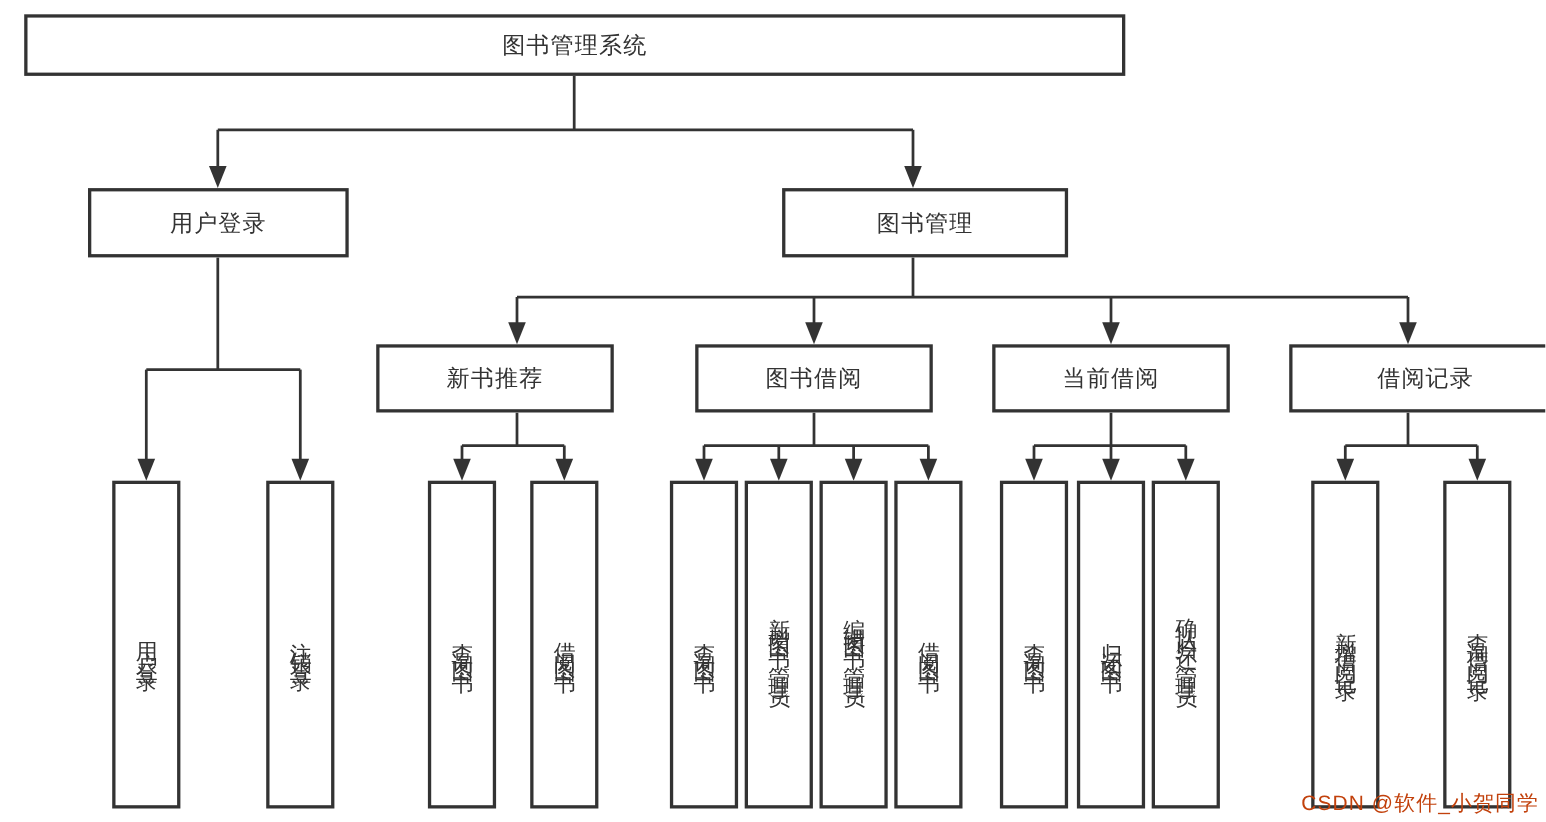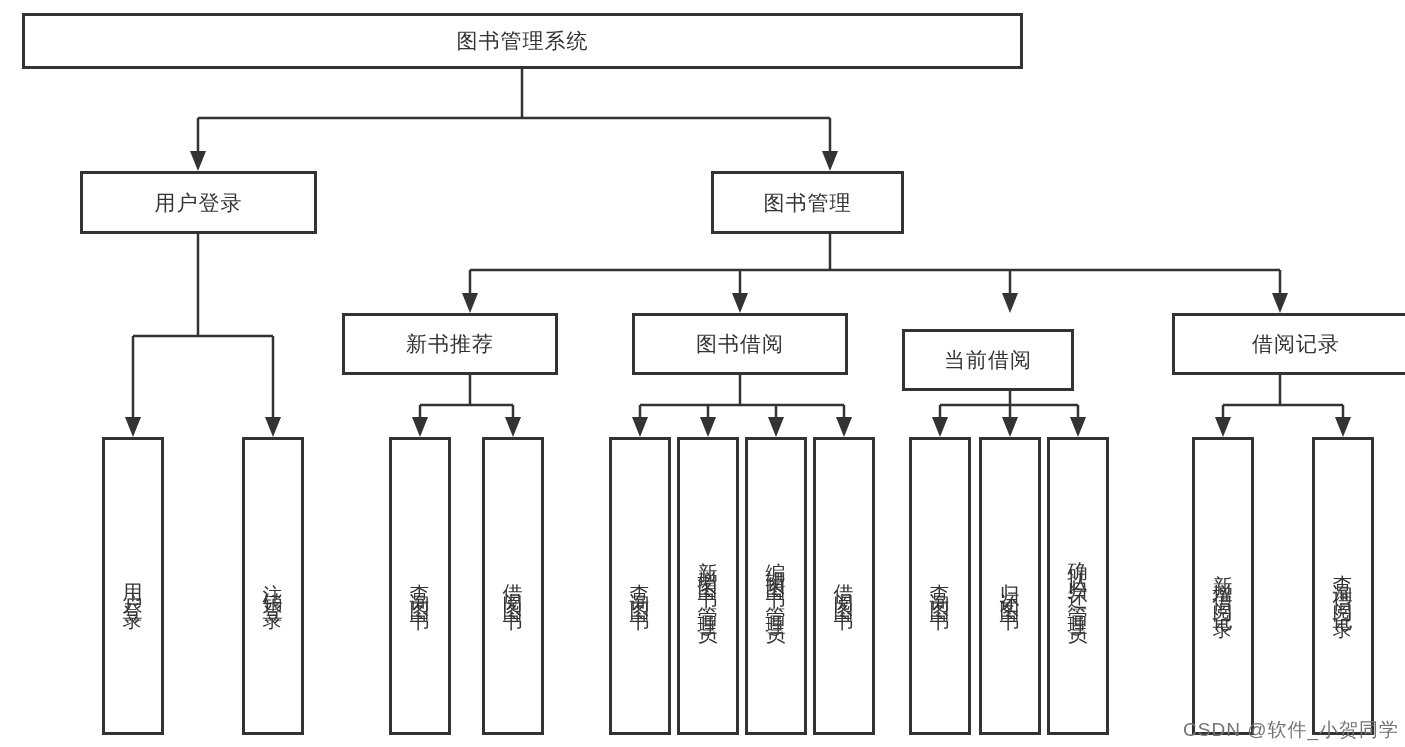--- a/index.html
+++ b/index.html
@@ -43,21 +43,21 @@
     text-orientation: mixed;
     letter-spacing: 9px;
     white-space: nowrap;
     line-height: 1;
   }
   #watermark {
     position: absolute;
     right: 6px;
     bottom: 4px;
     font-size: 19px;
-    color: #737373;
+    color: #c2410c;
     letter-spacing: 1px;
     z-index: 5;
   }
 </style>
 </head>
 <body>
 
 <div id="canvas">
 
   <svg id="lines" viewBox="0 0 1405 747" xmlns="http://www.w3.org/2000/svg">
@@ -129,25 +129,25 @@
       <polygon points="1070,417 1086,417 1078,437"></polygon>
 
       <polygon points="1215,417 1231,417 1223,437"></polygon>
       <polygon points="1335,417 1351,417 1343,437"></polygon>
     </g>
   </svg>
 
   <div class="node box-h" style="left:22px; top:13px; width:1001px; height:56px;">图书管理系统</div>
 
   <div class="node box-h" style="left:80px; top:171px; width:237px; height:63px;">用户登录</div>
-  <div class="node box-h" style="left:711px; top:171px; width:193px; height:63px;">图书管理</div>
+  <div class="node box-h" style="left:711px; top:171px; width:260px; height:63px;">图书管理</div>
 
   <div class="node box-h" style="left:342px; top:313px; width:216px; height:62px;">新书推荐</div>
   <div class="node box-h" style="left:632px; top:313px; width:216px; height:62px;">图书借阅</div>
-  <div class="node box-h" style="left:902px; top:329px; width:172px; height:62px;">当前借阅</div>
+  <div class="node box-h" style="left:902px; top:313px; width:216px; height:62px;">当前借阅</div>
   <div class="node box-h" style="left:1172px; top:313px; width:248px; height:62px;">借阅记录</div>
 
   <div class="node box-v" style="left:102px; top:437px; width:62px; height:298px;">用户登录</div>
   <div class="node box-v" style="left:242px; top:437px; width:62px; height:298px;">注销登录</div>
 
   <div class="node box-v" style="left:389px; top:437px; width:62px; height:298px;">查询图书</div>
   <div class="node box-v" style="left:482px; top:437px; width:62px; height:298px;">借阅图书</div>
 
   <div class="node box-v" style="left:609px; top:437px; width:62px; height:298px;">查询图书</div>
   <div class="node box-v" style="left:677px; top:437px; width:62px; height:298px;">新增图书（管理员）</div>

